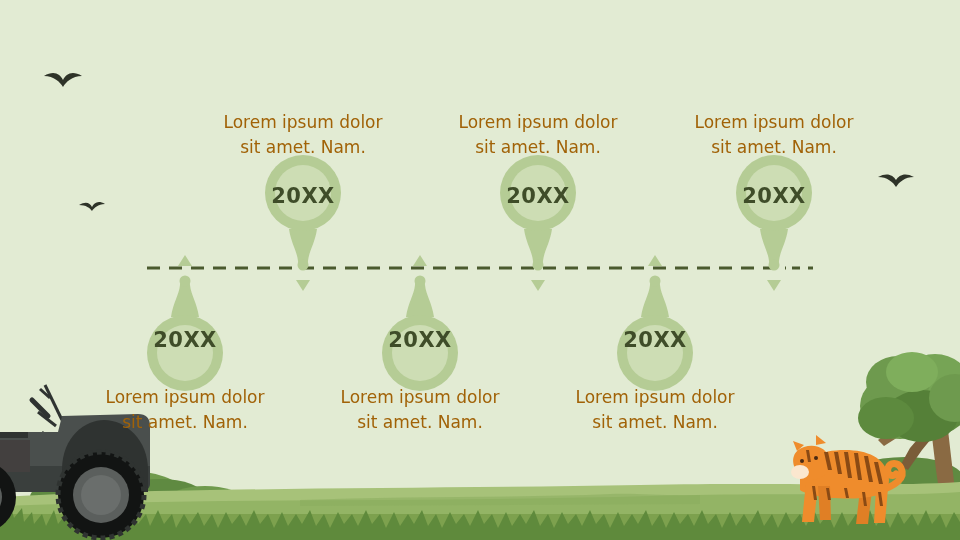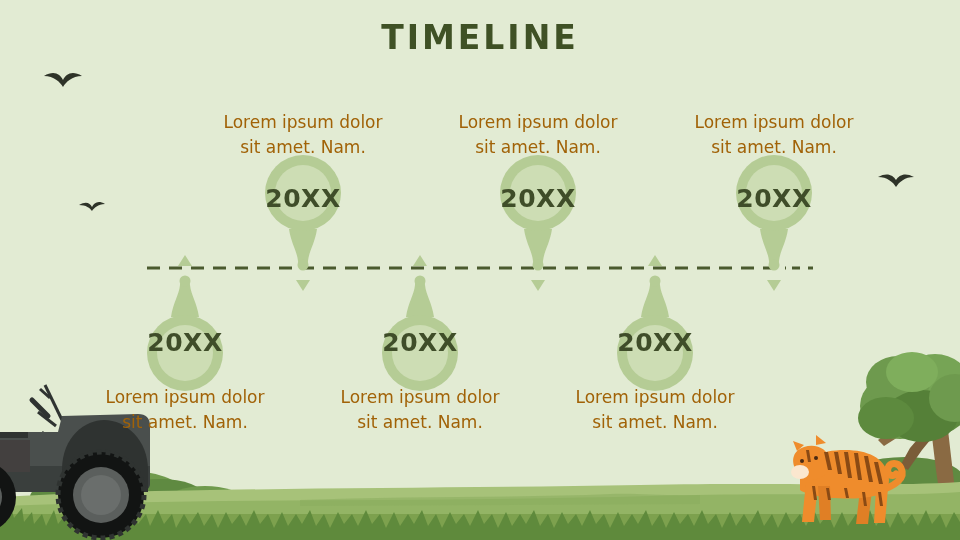--- a/index.html
+++ b/index.html
@@ -55,21 +55,21 @@
   }
   .marker-svg {
     position: absolute;
     left: 0; top: 0;
   }
   .marker-year {
     position: absolute;
     left: 0;
     width: 90px;
     text-align: center;
-    font-size: 25px;
+    font-size: 21px;
     font-weight: bold;
     letter-spacing: 0.5px;
     color: #3f4d29;
   }
   .marker-top .marker-year { top: 33px; }
   .marker-bottom .marker-year { top: 83px; }
 
   
   .caption {
     position: absolute;
@@ -197,21 +197,20 @@
       <path d="M44 76 C 54 70, 60 74, 63 80 C 66 74, 72 70, 82 76 C 72 76, 66 82, 63 87 C 60 82, 54 76, 44 76 Z"></path>
     </g>
     <g fill="#2e3328">
       <path d="M79 205 C 86 201, 90 203, 92 207 C 94 203, 98 200, 105 204 C 98 204, 94 208, 92 211 C 90 208, 86 205, 79 205 Z"></path>
     </g>
     <g fill="#2e3328">
       <path d="M878 177 C 887 172, 893 175, 896 180 C 899 175, 905 172, 914 177 C 905 177, 899 182, 896 187 C 893 182, 887 177, 878 177 Z"></path>
     </g>
   </svg>
 
-  <div class="title">TIMELINE</div>
 
   <svg class="timeline-line" width="668" height="4" viewBox="0 0 668 4" xmlns="http://www.w3.org/2000/svg">
     <line x1="1" y1="2" x2="640" y2="2" stroke="#4a5a2e" stroke-width="3" stroke-dasharray="13 9"></line>
     <line x1="646" y1="2" x2="658" y2="2" stroke="#4a5a2e" stroke-width="3" stroke-dasharray="8 6"></line>
     <line x1="662" y1="2" x2="667" y2="2" stroke="#4a5a2e" stroke-width="3"></line>
   </svg>
 
   <div id="markers-layer">
       <div class="marker marker-bottom" style="left: 140px; top: 245px;">
         <svg class="marker-svg" width="90" height="150" viewBox="0 0 90 150">

